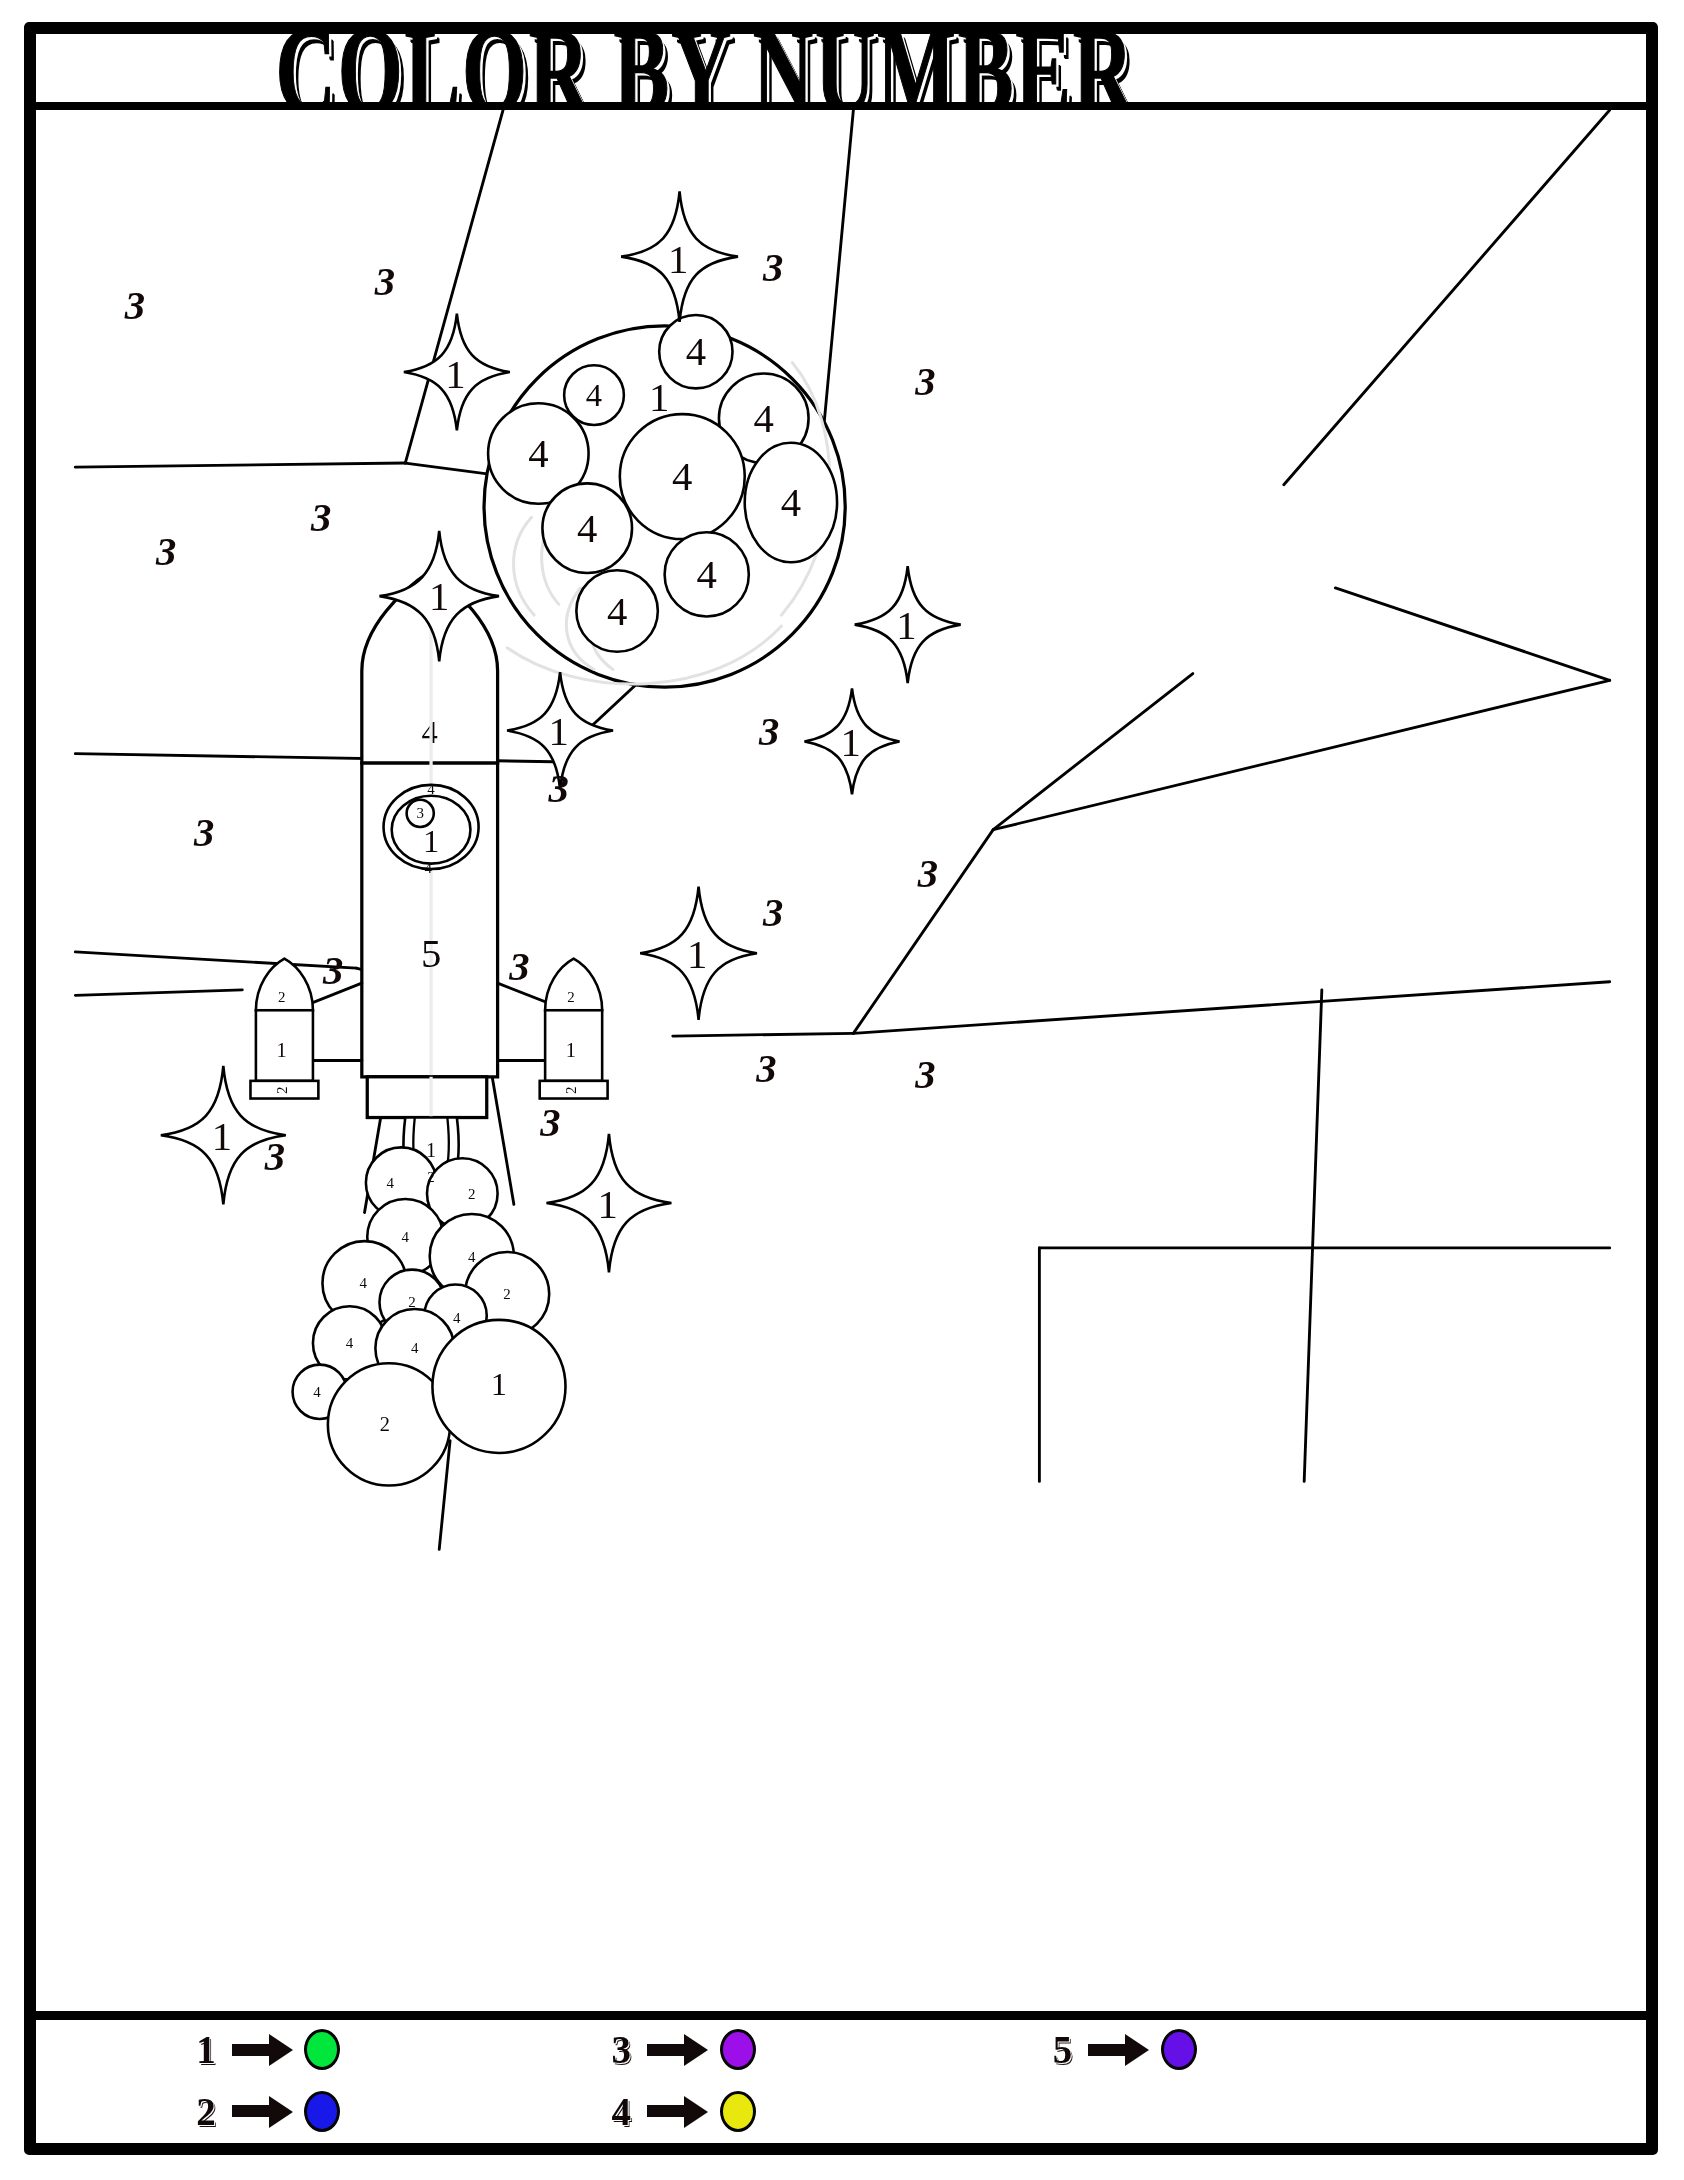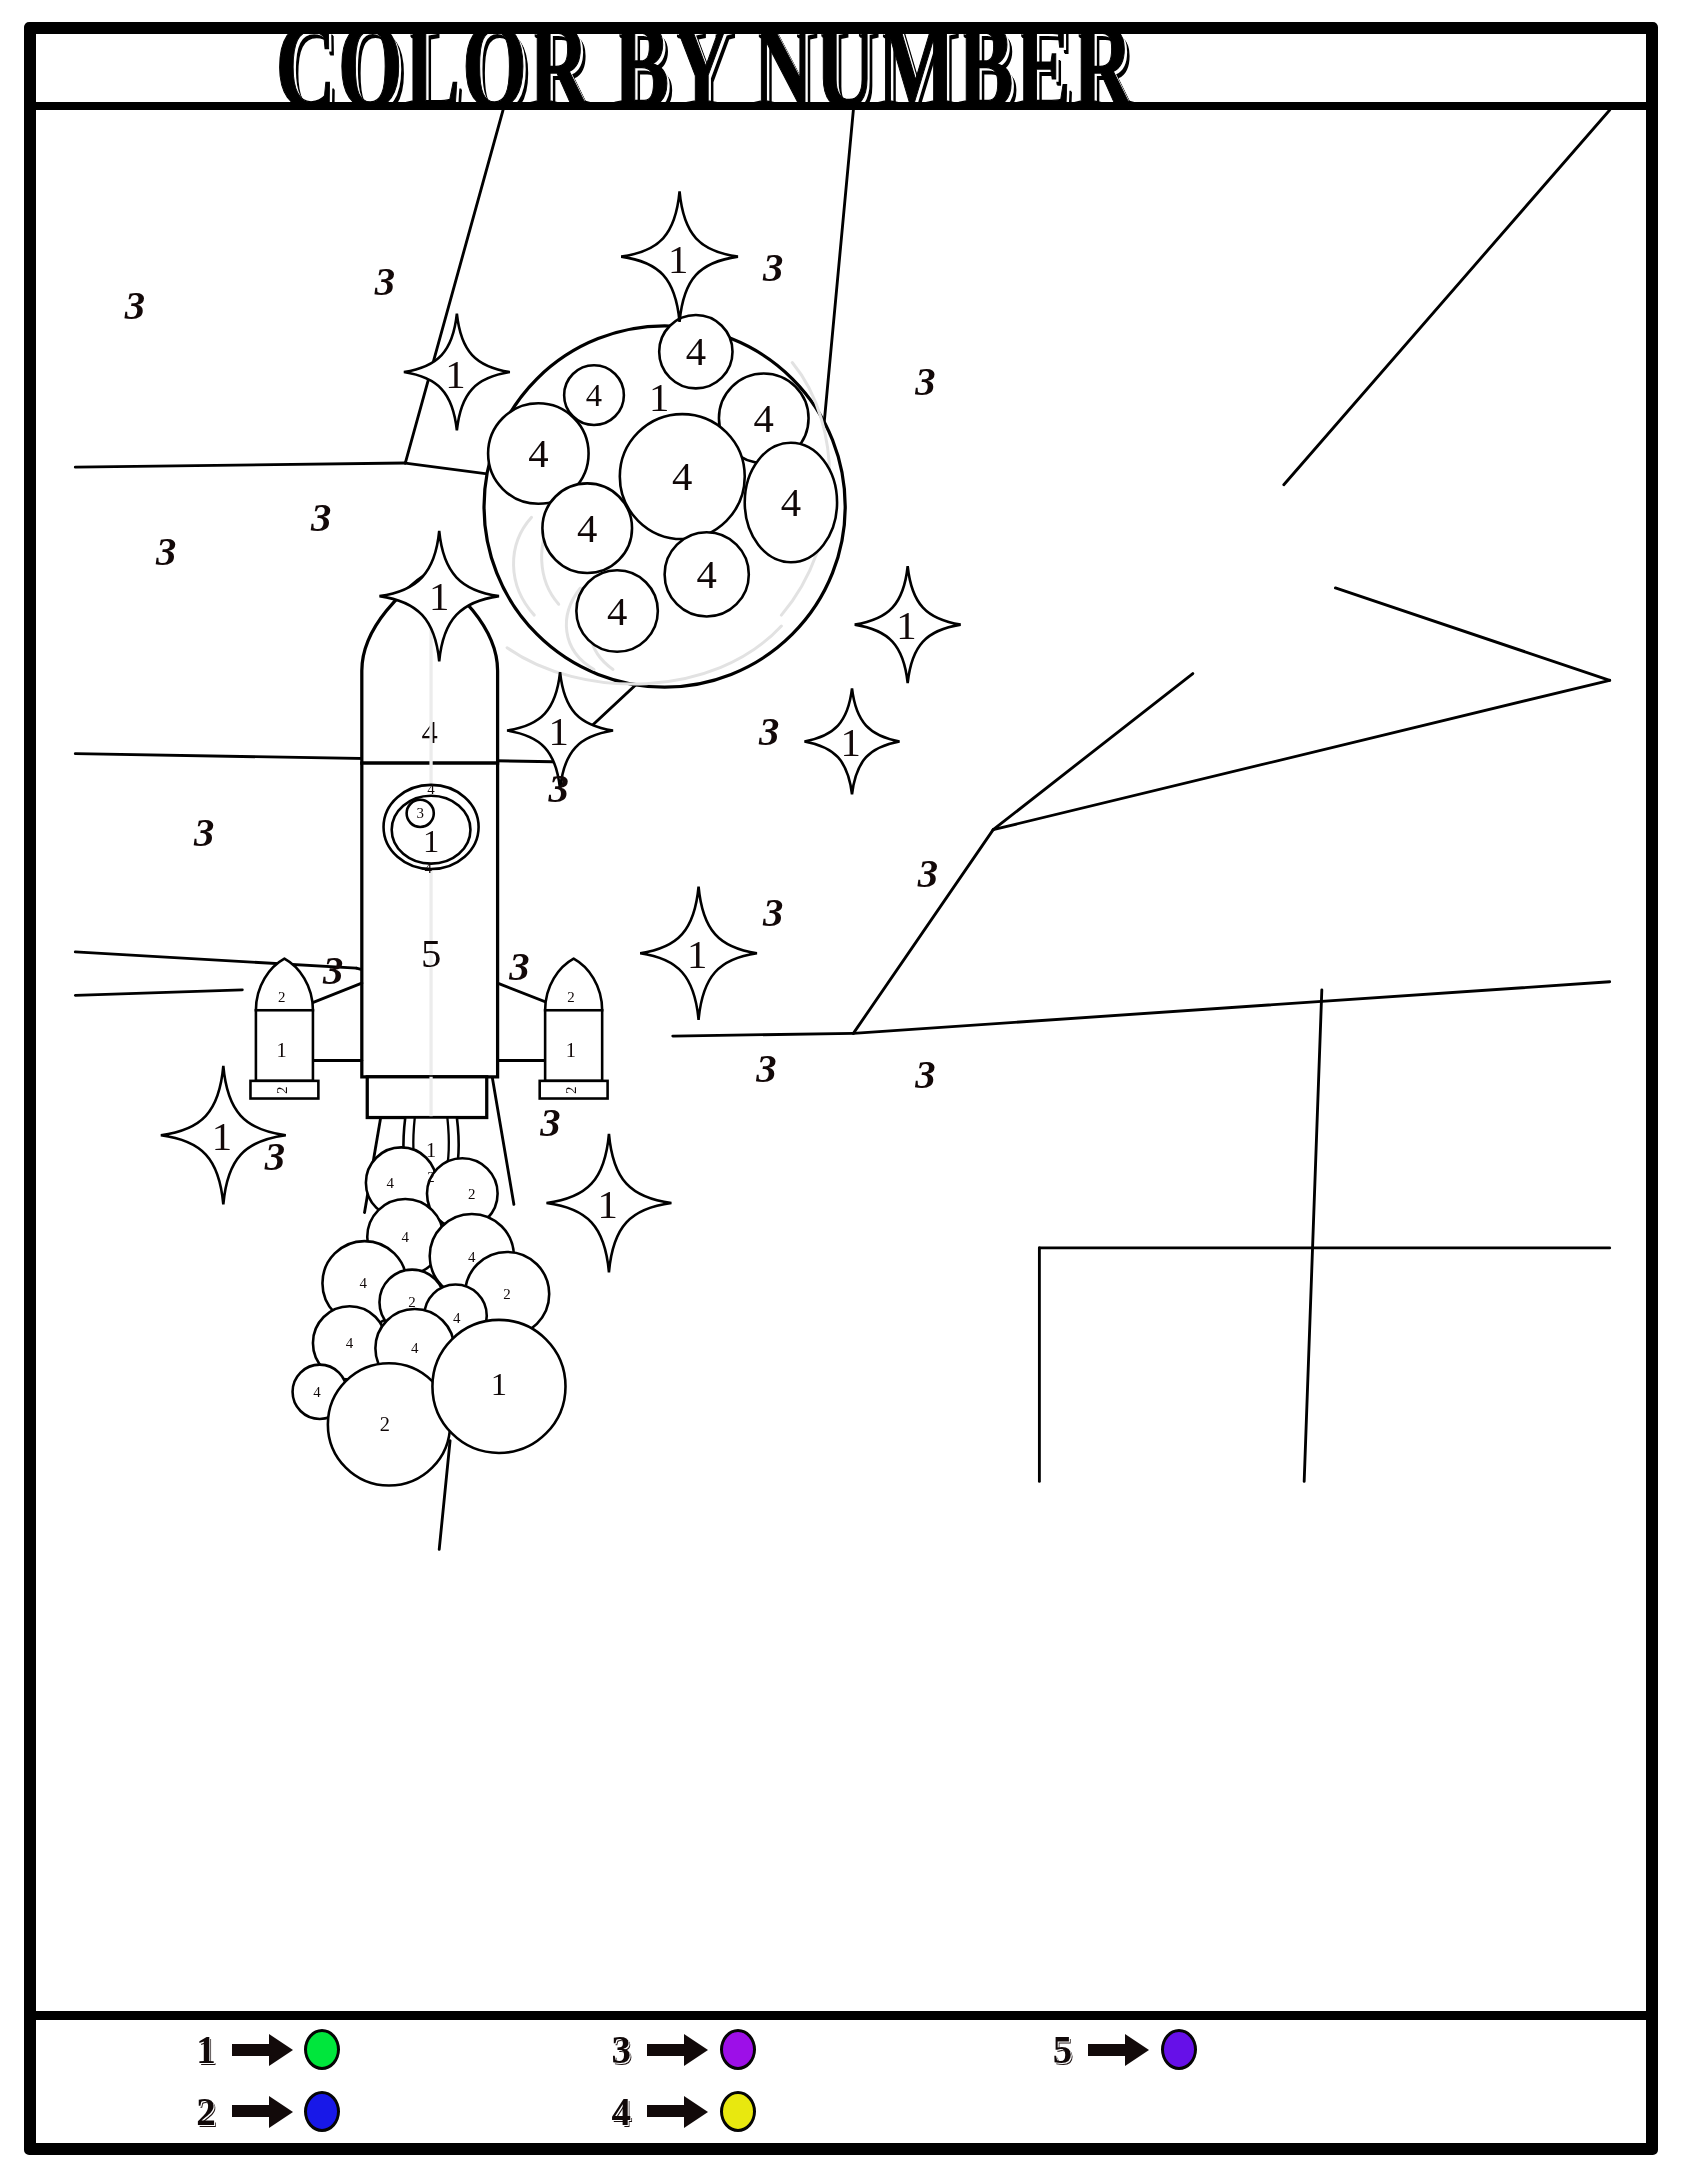--- a/index.html
+++ b/index.html
@@ -40,21 +40,21 @@
 
   
   #title-band {
     position: absolute;
     left: 36px;
     top: 34px;
     width: 1338px;
     height: 73px;
     box-sizing: border-box;
     display: flex;
-    align-items: flex-end;
+    align-items: center;
     justify-content: center;
     overflow: hidden;
   }
   #title-text {
     font-family: "Liberation Serif", "DejaVu Serif", serif;
     font-weight: 700;
     font-size: 82px;
     line-height: 1;
     letter-spacing: 1.7px;
     color: #000000;

